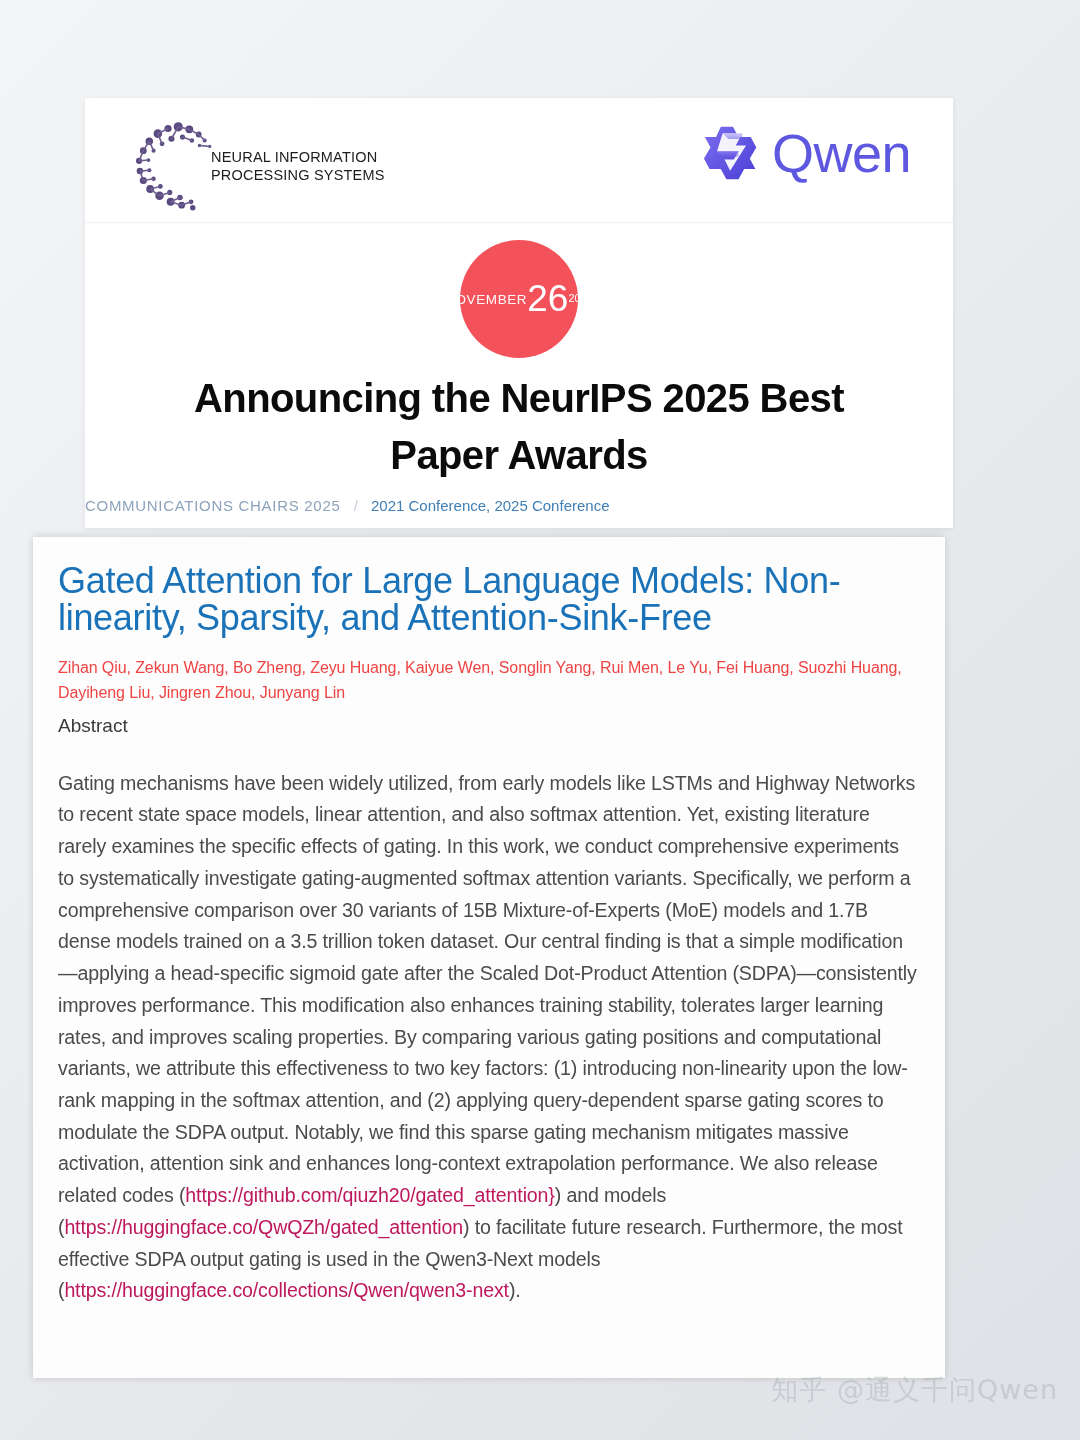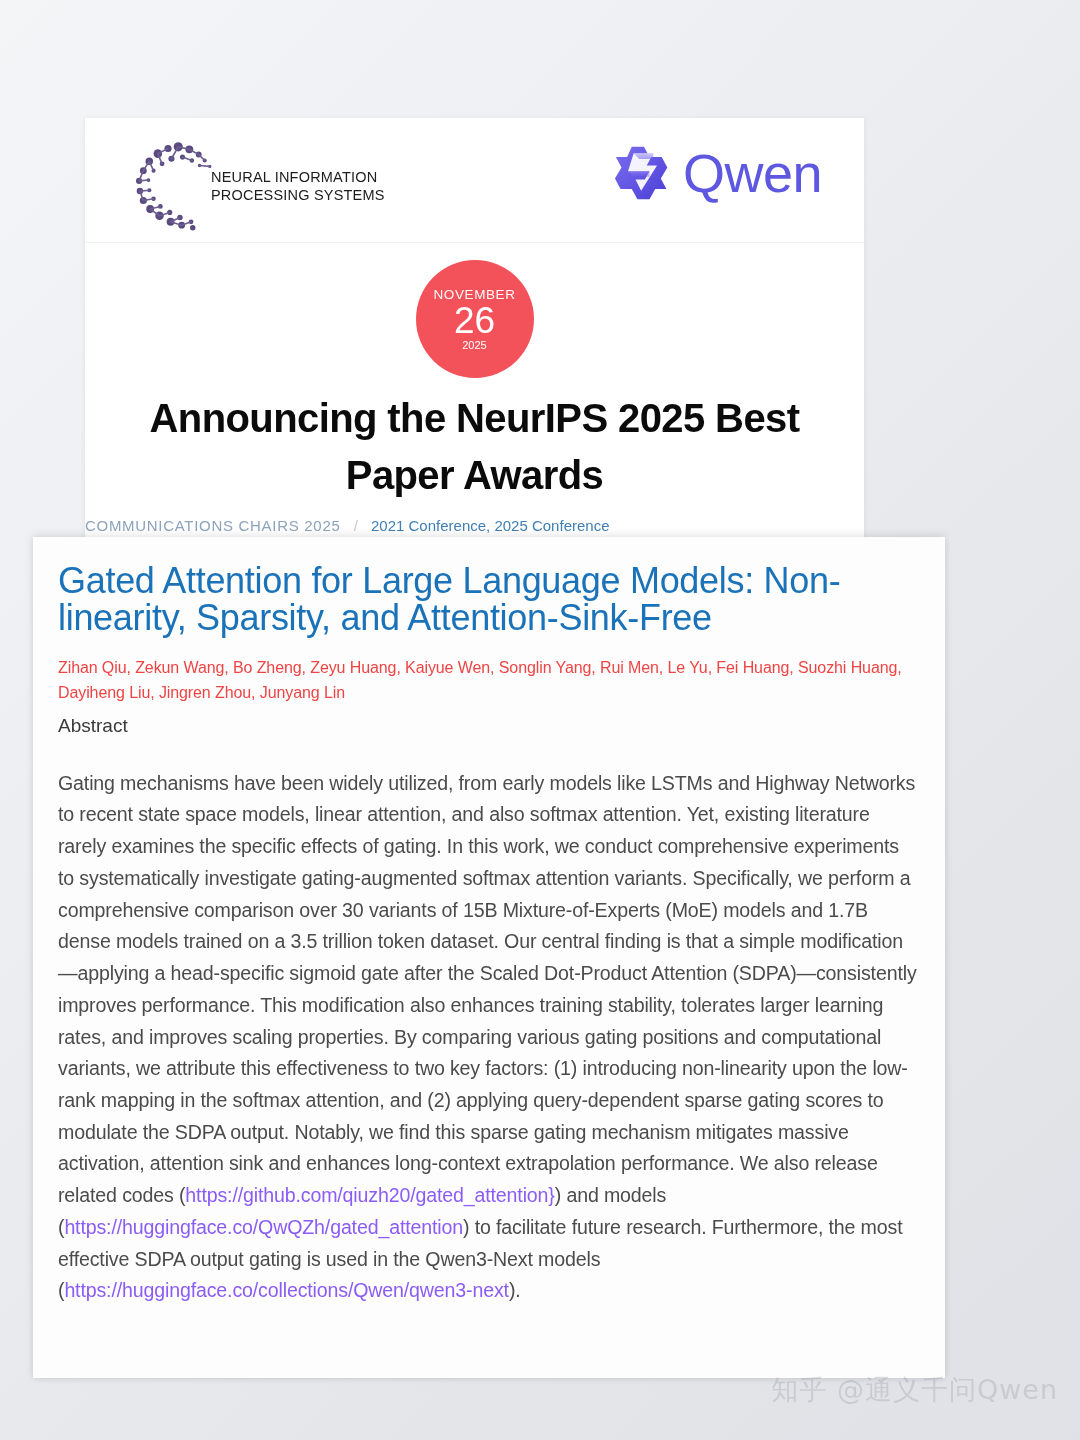--- a/index.html
+++ b/index.html
@@ -13,22 +13,22 @@
   body {
     font-family: "Liberation Sans", sans-serif;
     background: linear-gradient(135deg, #f4f5f7 0%, #eceef1 35%, #e4e6ea 70%, #dfe1e6 100%);
     position: relative;
   }
 
   
   #neurips-card {
     position: absolute;
     left: 85px;
-    top: 118px;
-    width: 779px;
+    top: 98px;
+    width: 868px;
     height: 430px;
     background: #ffffff;
     box-shadow: 0 1px 5px rgba(0,0,0,0.07);
     overflow: hidden;
   }
 
   #neurips-header {
     height: 125px;
     border-bottom: 1px solid #f2f2f4;
     position: relative;
@@ -77,21 +77,21 @@
     position: absolute;
     left: 50%;
     transform: translateX(-50%);
     top: 142px;
     width: 118px;
     height: 118px;
     border-radius: 50%;
     background: #f4525a;
     color: #ffffff;
     display: flex;
-    flex-direction: column;
+    flex-direction: row;
     align-items: center;
     justify-content: center;
     text-align: center;
   }
   #date-month { font-size: 13.5px; letter-spacing: 0.6px; font-weight: 400; opacity: 0.97; }
   #date-day   { font-size: 37px; font-weight: 400; line-height: 1.08; margin-top: -1px; }
   #date-year  { font-size: 11px; font-weight: 400; margin-top: -2px; }
 
   
   #post-title {
@@ -168,21 +168,21 @@
   }
 
   #abstract-body {
     margin-top: 28px;
     font-size: 19.6px;
     line-height: 1.62;
     color: #4b4b4b;
     text-align: left;
     letter-spacing: -0.15px;
   }
-  #abstract-body .lnk { color: #8b5cf6; }
+  #abstract-body .lnk { color: #be185d; }
 
   
   #watermark {
     position: absolute;
     right: 22px;
     bottom: 32px;
     font-size: 27px;
     color: rgba(150,155,163,0.32);
     letter-spacing: 1px;
     font-family: "DejaVu Sans", sans-serif;

